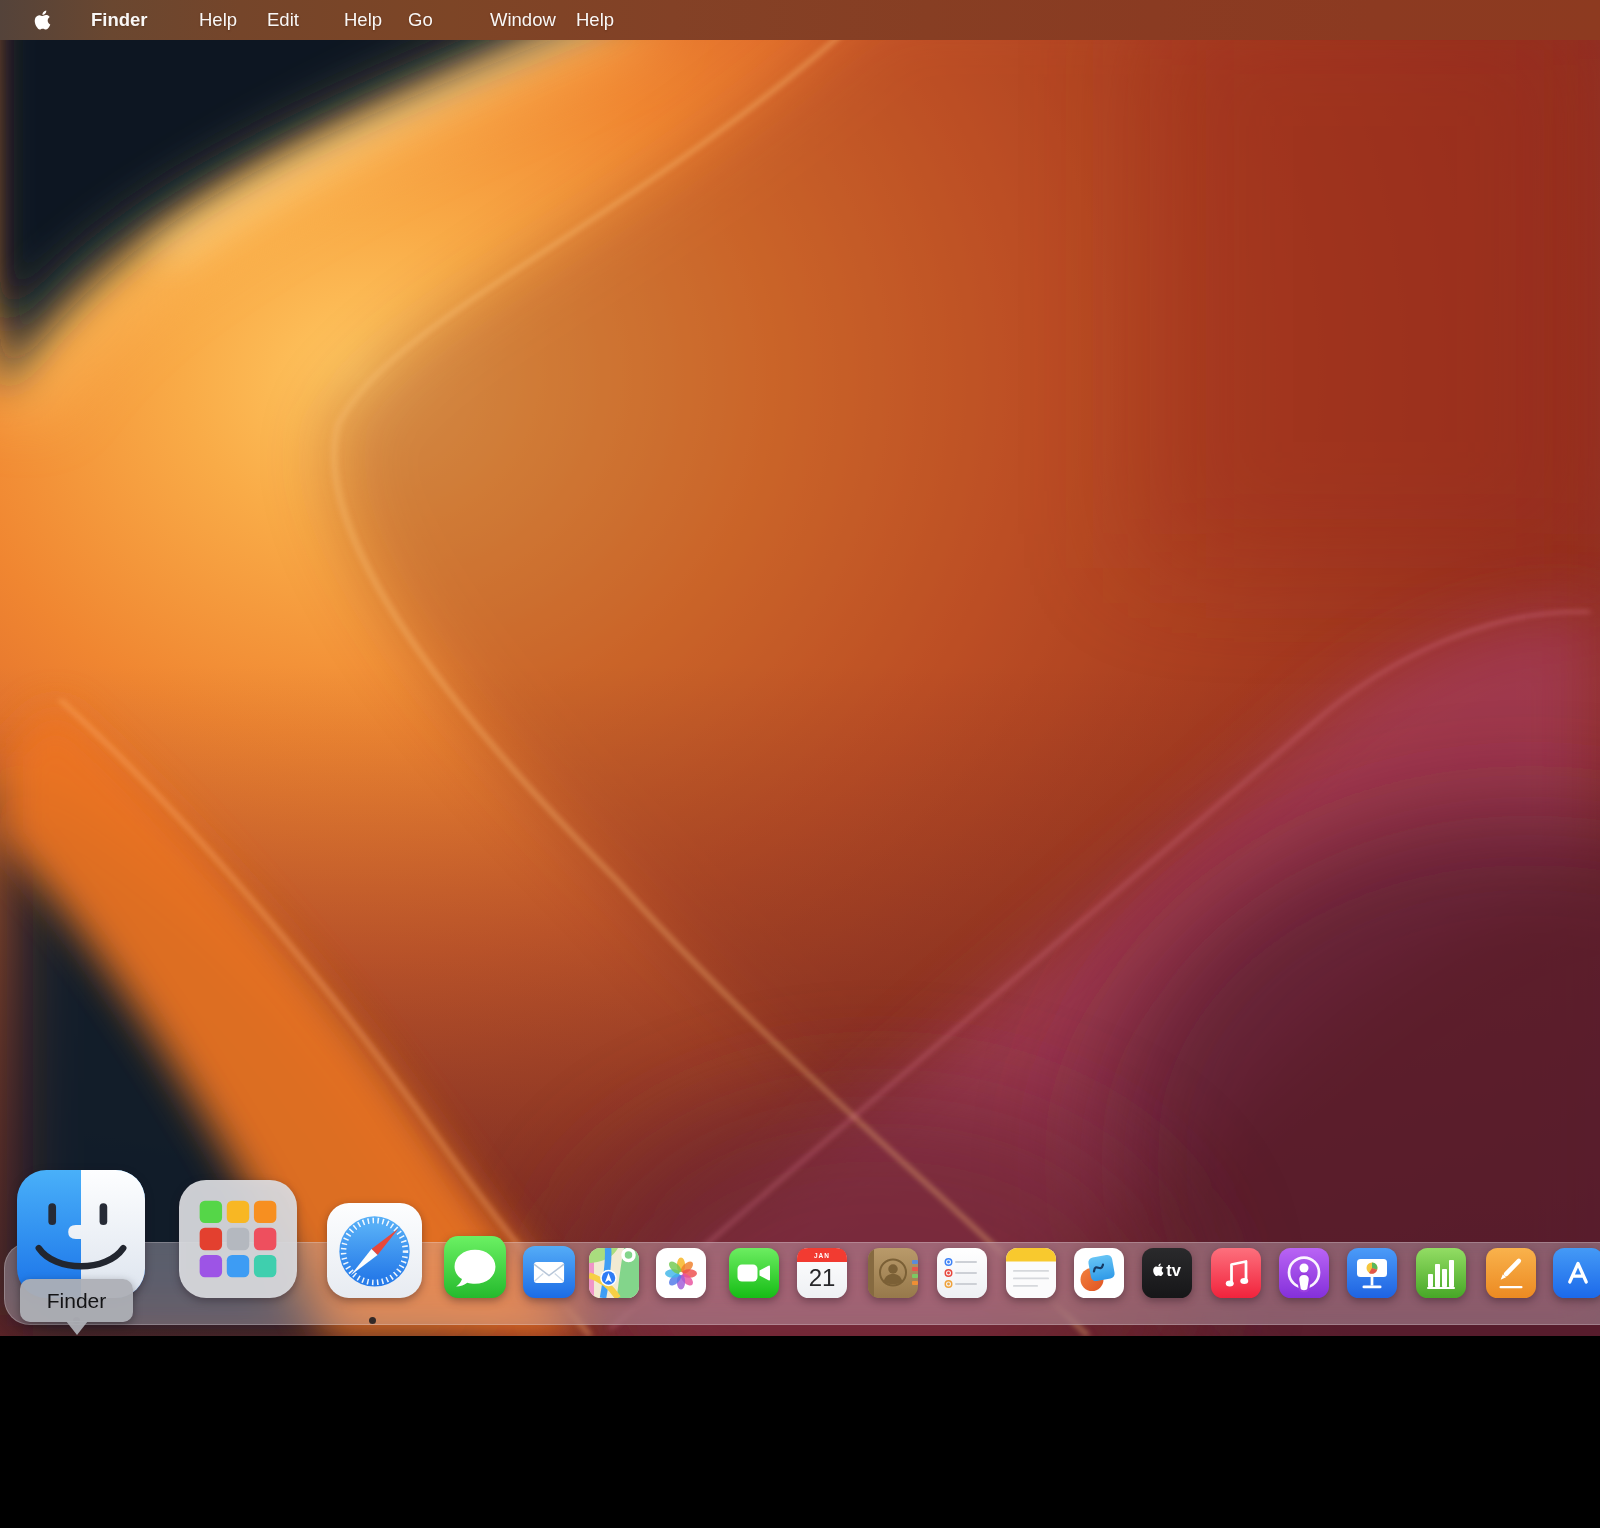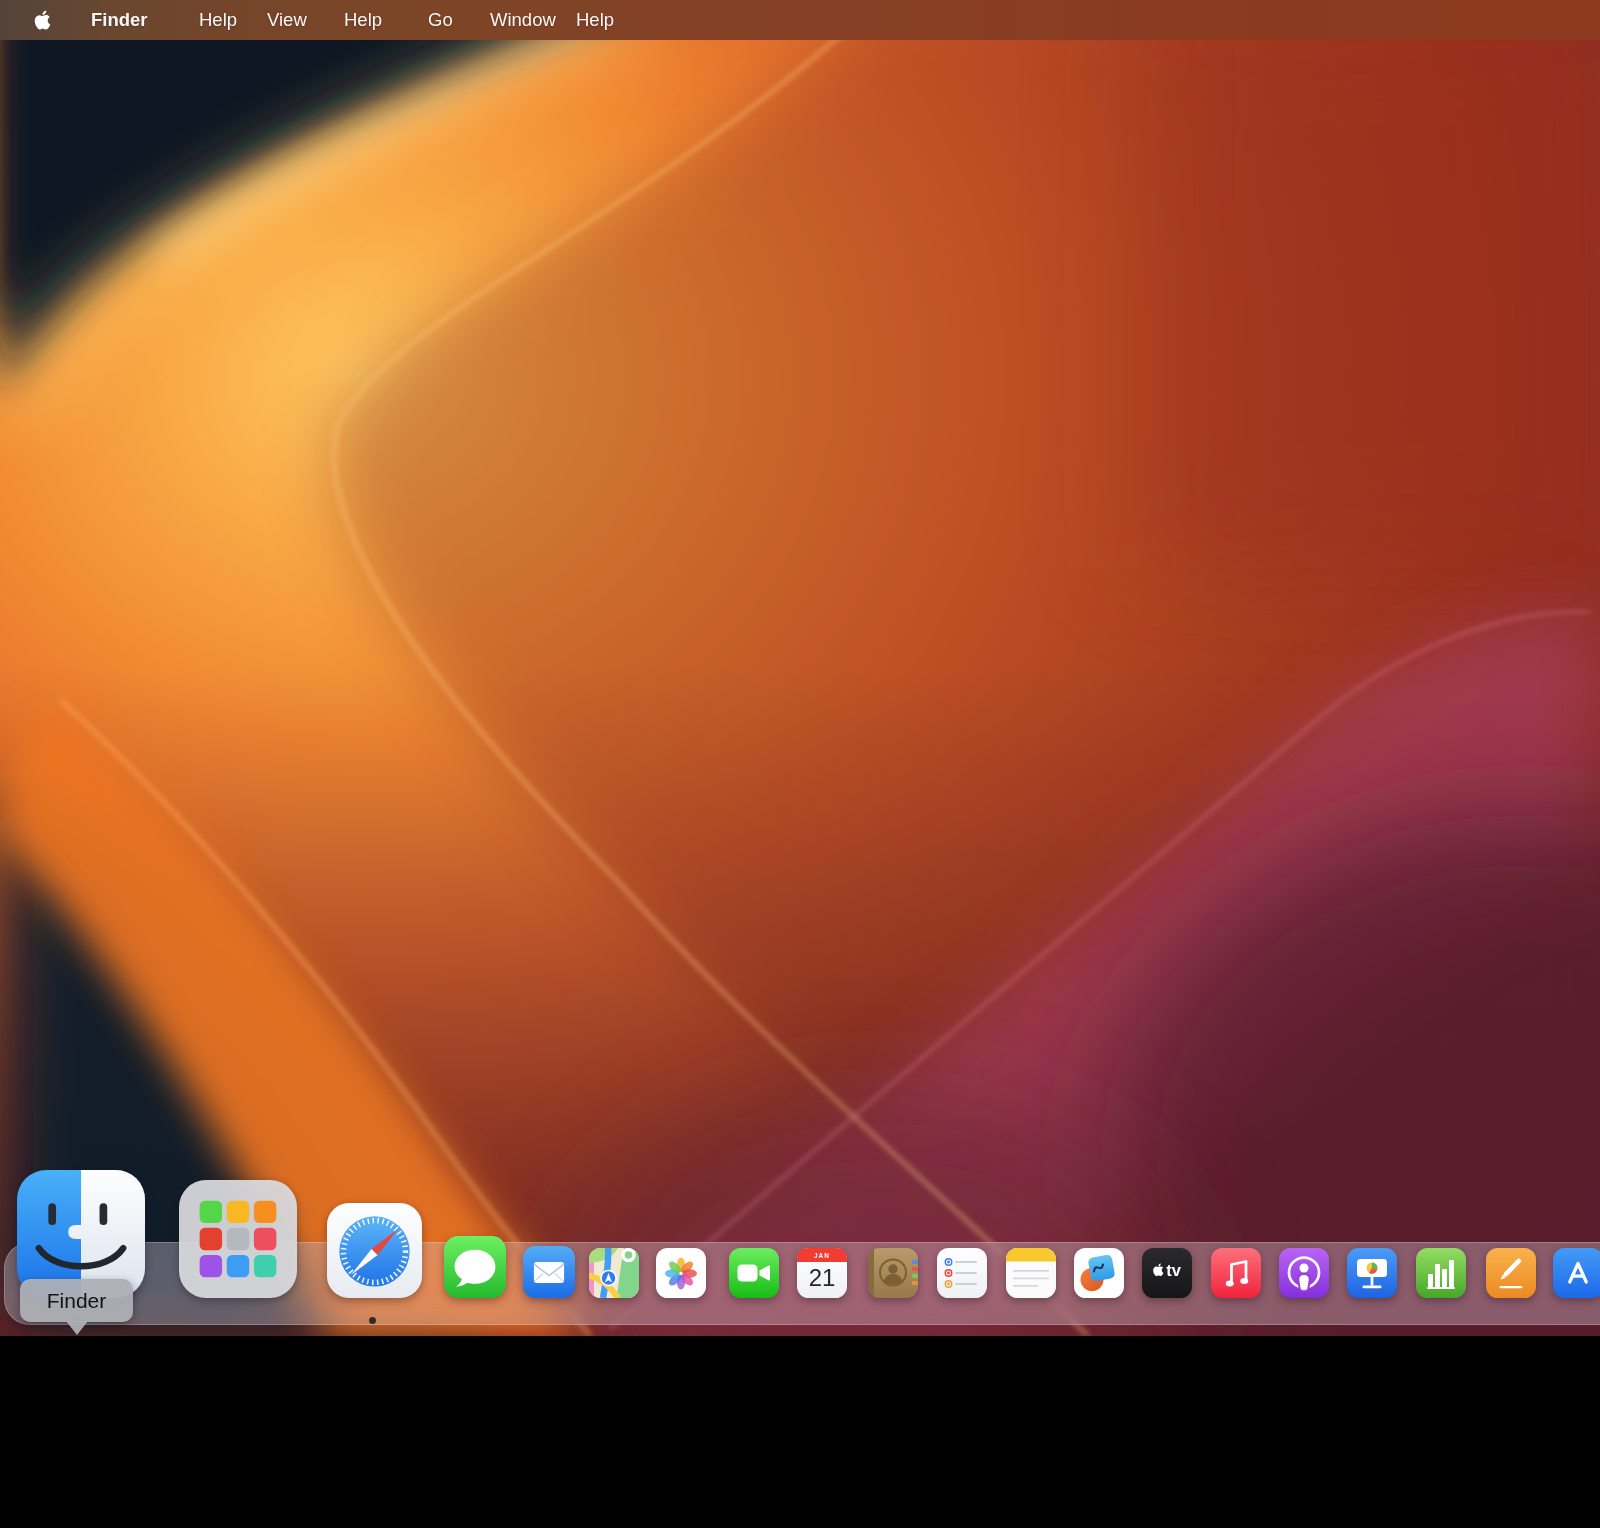--- a/index.html
+++ b/index.html
@@ -111,23 +111,23 @@
   </svg>
 
   <div class="menubar">
     <div class="apple-menu">
       <svg width="19" height="22" viewBox="0 0 24 24" fill="#fff">
         <path d="M12.152 6.896c-.948 0-2.415-1.078-3.96-1.04-2.04.027-3.91 1.183-4.961 3.014-2.117 3.675-.546 9.103 1.519 12.09 1.013 1.454 2.208 3.09 3.792 3.039 1.52-.065 2.09-.987 3.935-.987 1.831 0 2.35.987 3.96.948 1.637-.026 2.676-1.48 3.676-2.948 1.156-1.688 1.636-3.325 1.662-3.415-.039-.013-3.182-1.221-3.22-4.857-.026-3.04 2.48-4.494 2.597-4.559-1.429-2.09-3.623-2.324-4.39-2.376-2-.156-3.675 1.09-4.61 1.09zM15.53 3.83c.843-1.012 1.4-2.427 1.245-3.83-1.207.052-2.662.805-3.532 1.818-.78.896-1.454 2.338-1.273 3.714 1.338.104 2.715-.688 3.559-1.701"></path>
       </svg>
     </div>
     <span class="mi bold" style="left:91px">Finder</span>
     <span class="mi" style="left:199px">Help</span>
-    <span class="mi" style="left:267px">View</span>
+    <span class="mi" style="left:267px">Edit</span>
     <span class="mi" style="left:344px">Help</span>
-    <span class="mi" style="left:428px">Go</span>
+    <span class="mi" style="left:408px">Go</span>
     <span class="mi" style="left:490px">Window</span>
     <span class="mi" style="left:576px">Help</span>
   </div>
 
   <div class="tooltip">
     <span class="tt-text">Finder</span>
     <div class="tail"></div>
   </div>
 
   <div class="dock-panel"></div>

